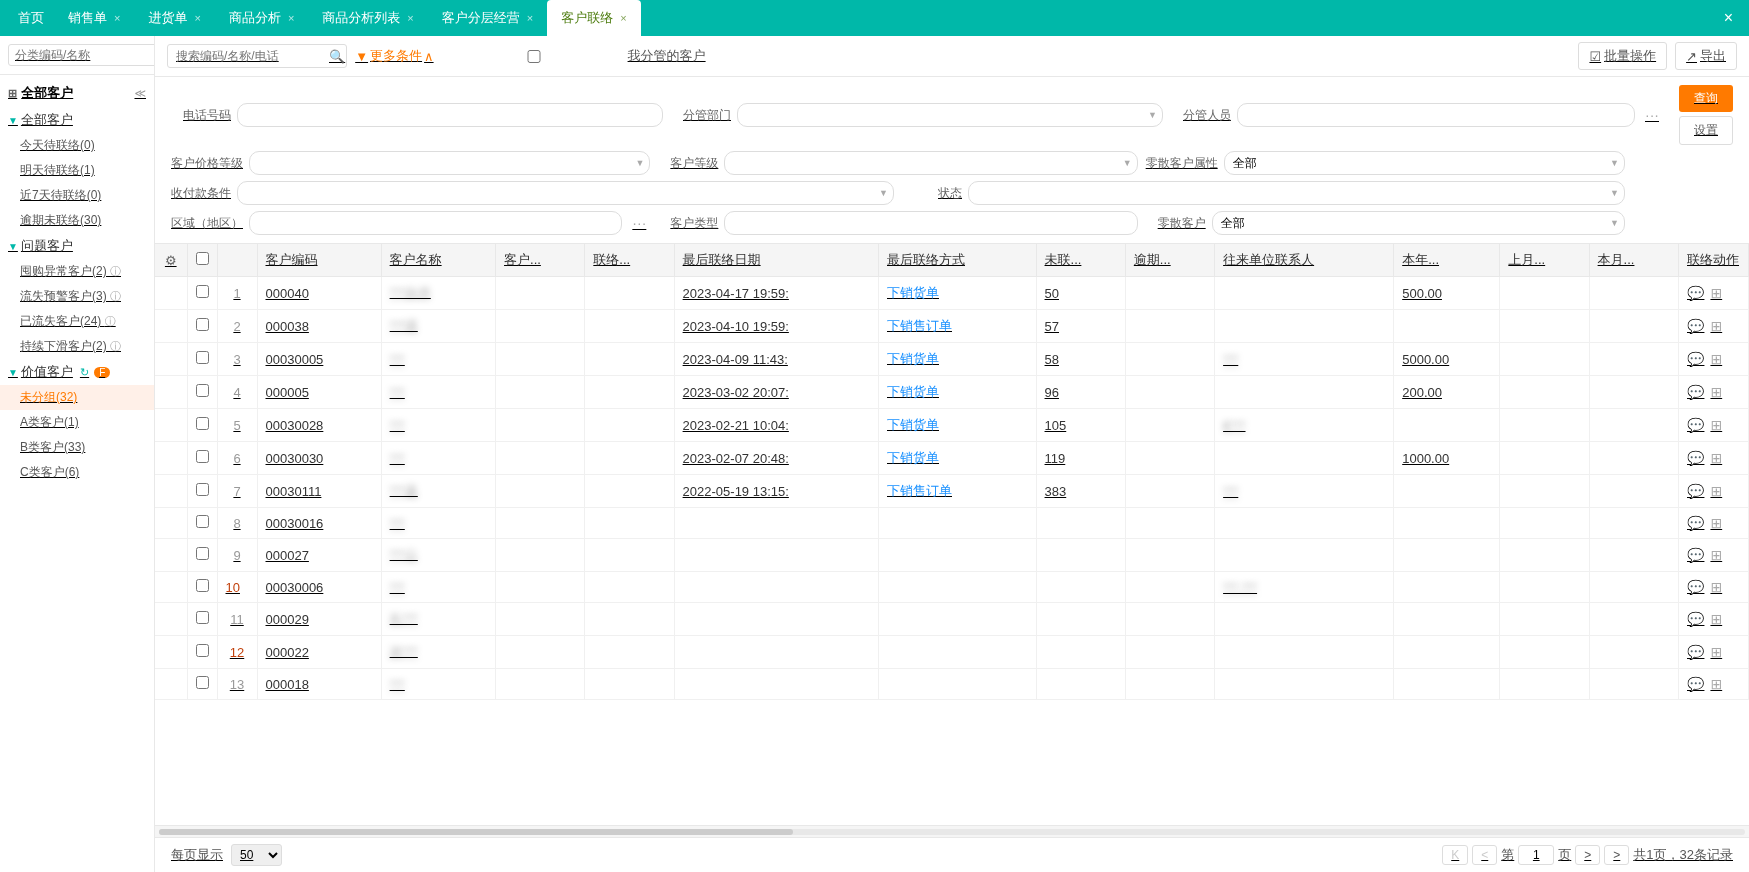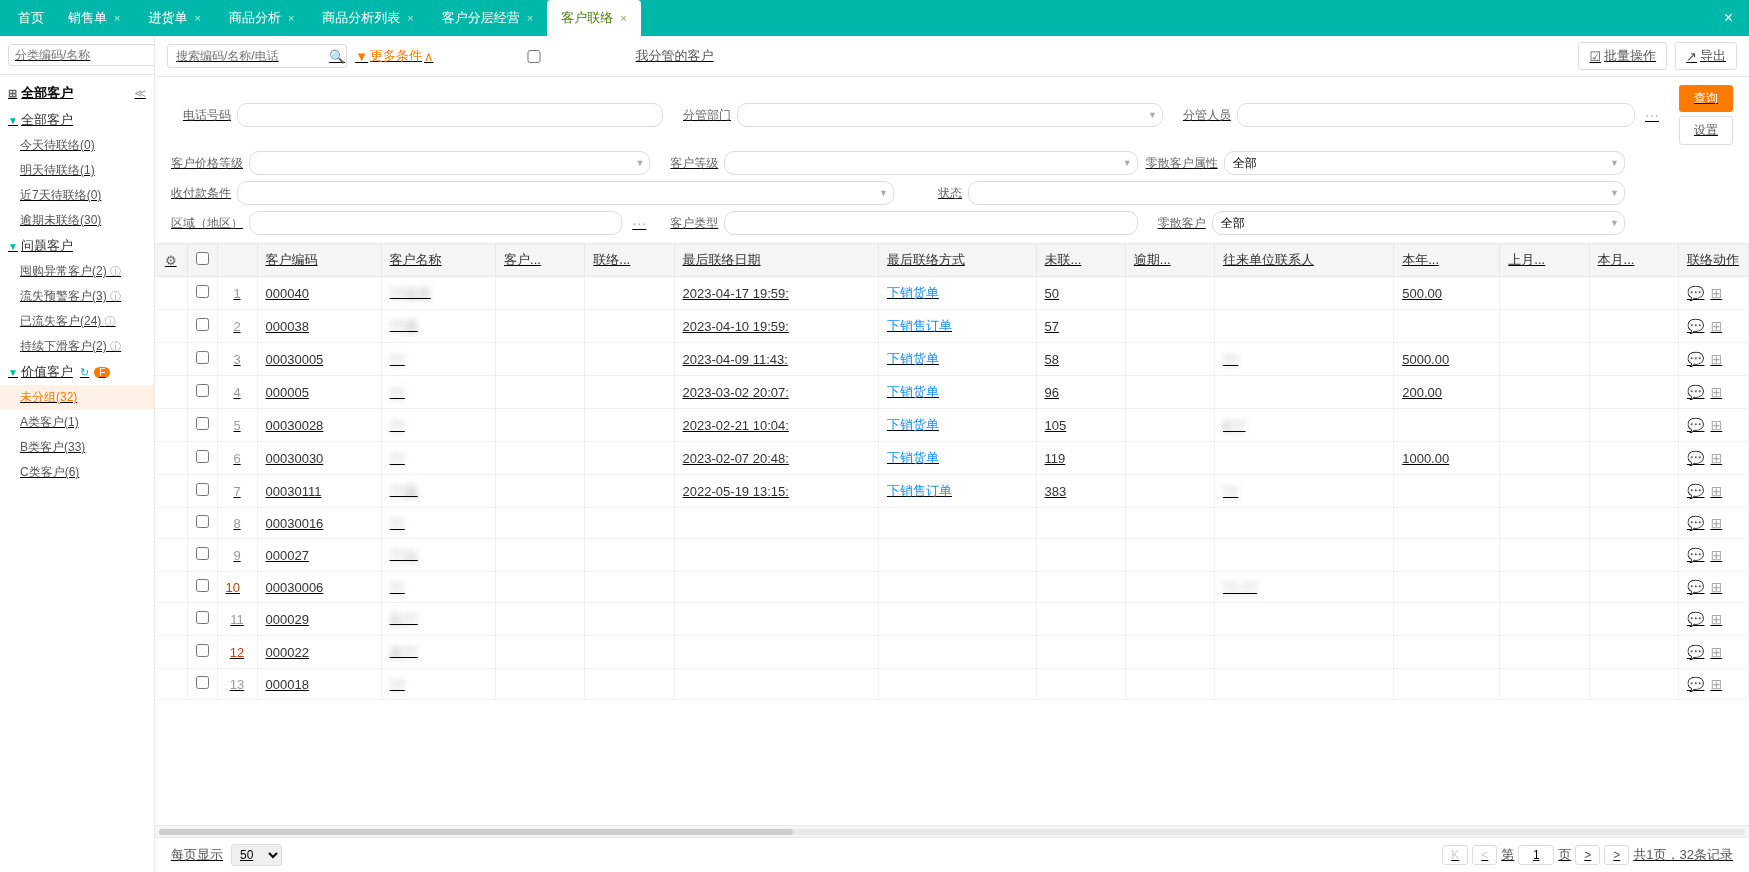--- a/index.html
+++ b/index.html
@@ -75,21 +75,21 @@
       border: 1px solid #ddd; border-radius: 3px; padding: 4px 8px;
       width: 180px; outline: none; font-size: 12px;
     }
     .filter-toolbar .search-btn {
       color: #aaa; cursor: pointer; margin-left: -28px;
     }
     .more-conditions {
       color: #ff7a00; cursor: pointer; display: flex; align-items: center; gap: 2px;
       font-size: 12px;
     }
-    .my-customers { display: flex; align-items: center; gap: 12px; font-size: 12px; color: #555; }
+    .my-customers { display: flex; align-items: center; gap: 4px; font-size: 12px; color: #555; }
     .my-customers input[type=checkbox] { cursor: pointer; }
     .toolbar-right { margin-left: auto; display: flex; gap: 8px; }
     .toolbar-right .btn-outline {
       border: 1px solid #ddd; background: white; padding: 4px 10px;
       border-radius: 3px; cursor: pointer; font-size: 12px; color: #555;
       display: flex; align-items: center; gap: 3px;
     }
 
     
     .adv-filter {

